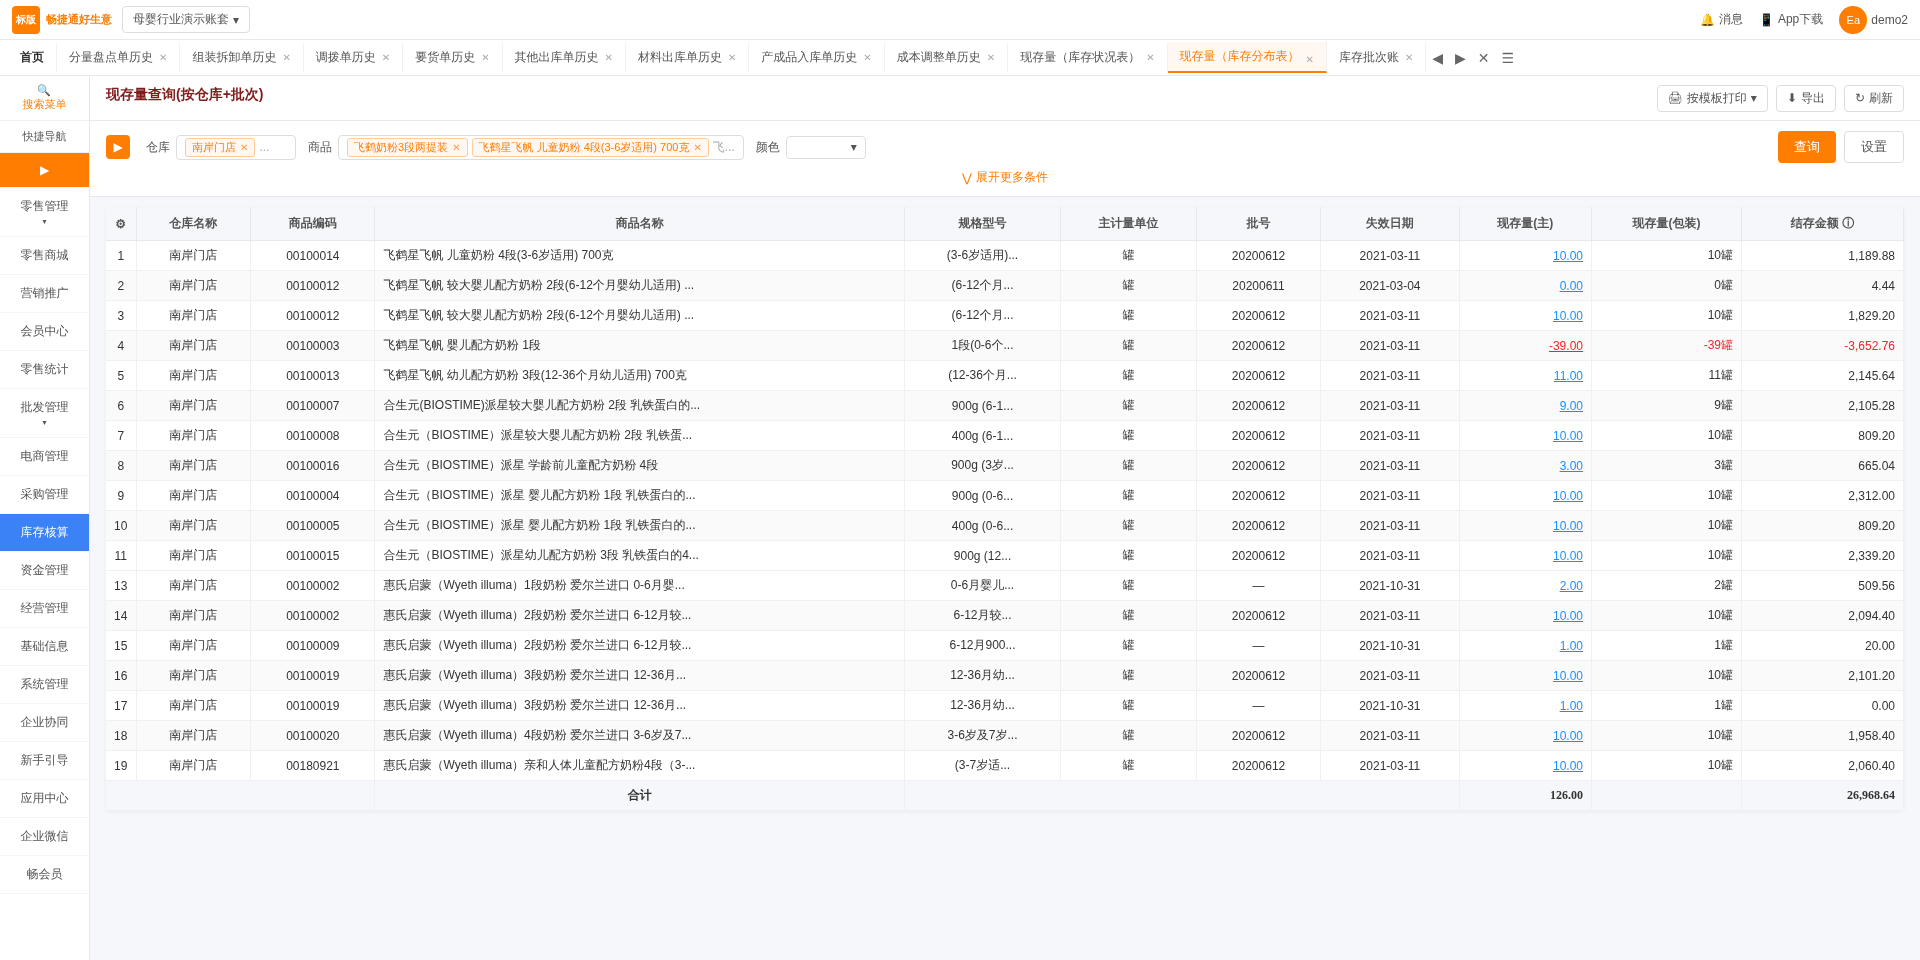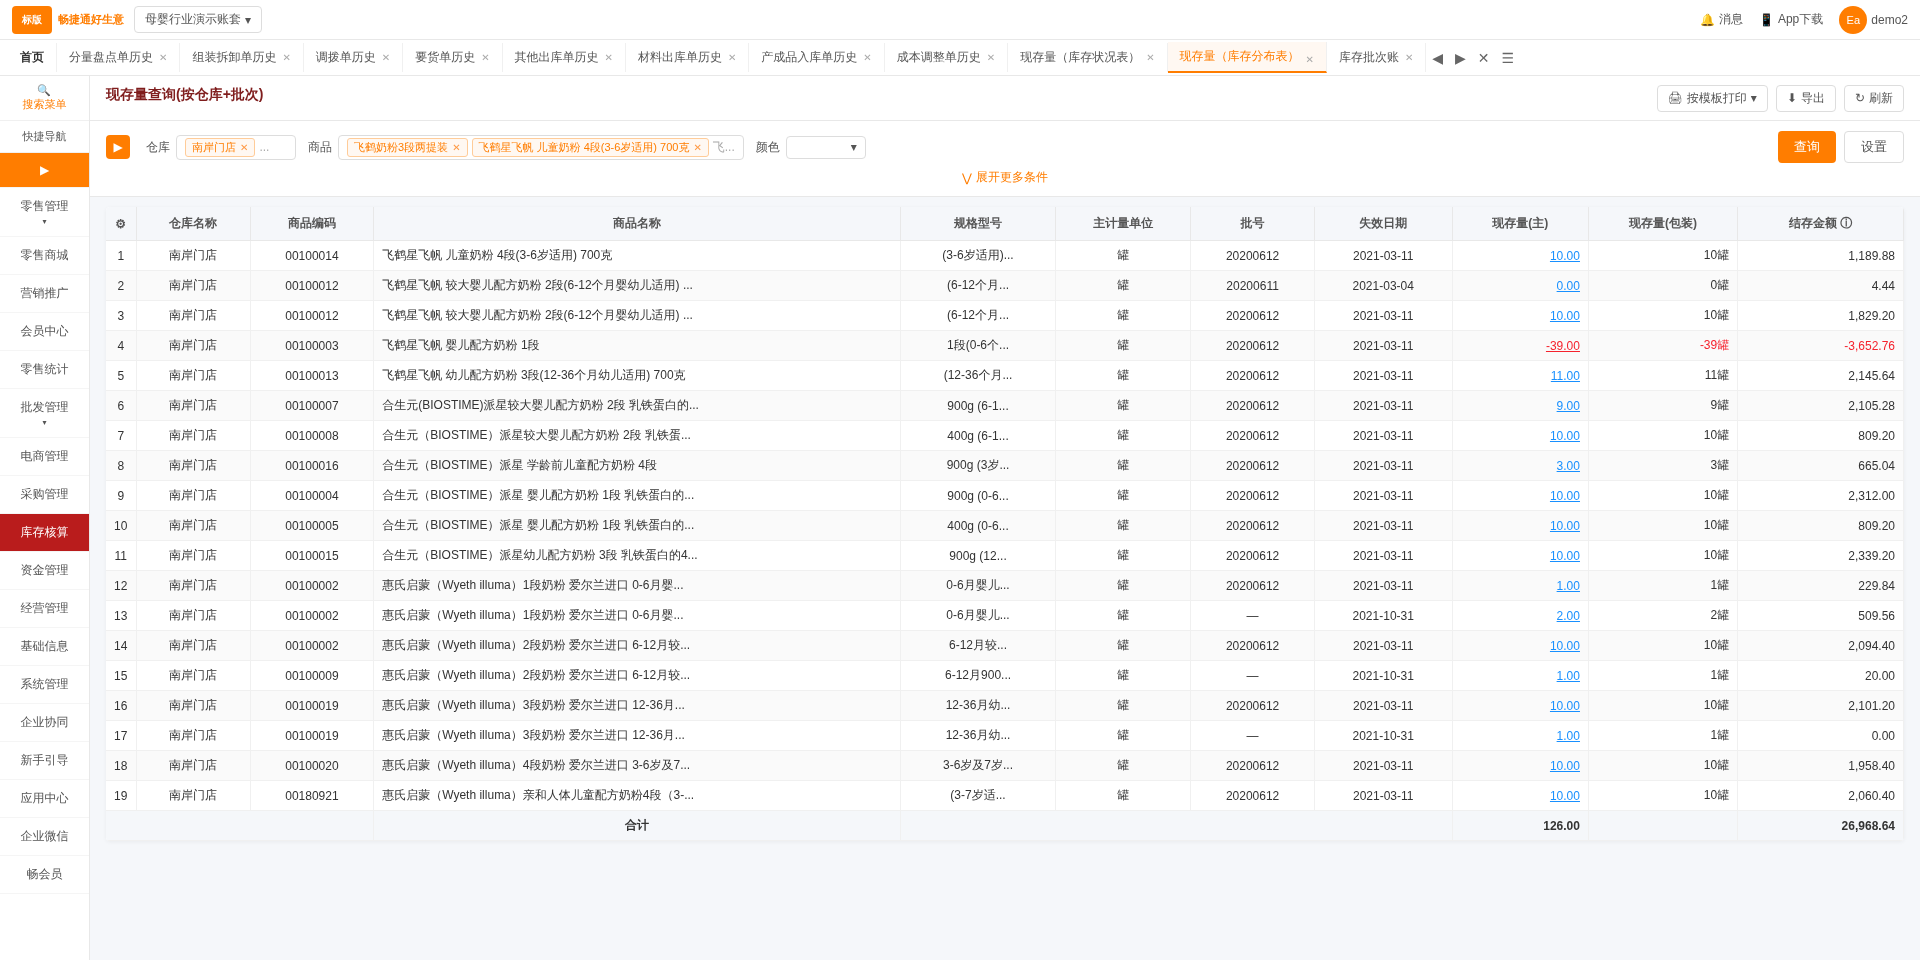--- a/index.html
+++ b/index.html
@@ -1,21 +1,21 @@
 <!DOCTYPE html>
 <html><head>
   <meta charset="utf-8">
   <style>
     * { box-sizing: border-box; margin: 0; padding: 0; }
     body { font-family: 'Microsoft YaHei', Arial, sans-serif; font-size: 12px; background: #f0f2f5; color: #333; overflow: hidden; }
 
     
     .top-bar { display: flex; align-items: center; background: #fff; height: 40px; padding: 0 12px; border-bottom: 1px solid #e8e8e8; }
     .logo-area { display: flex; align-items: center; gap: 6px; min-width: 90px; }
-    .logo-icon { width: 40px; height: 28px; background: #ff7d00; border-radius: 4px; display: flex; align-items: center; justify-content: center; color: #fff; font-size: 10px; font-weight: bold; }
+    .logo-icon { width: 28px; height: 28px; background: #ff7d00; border-radius: 4px; display: flex; align-items: center; justify-content: center; color: #fff; font-size: 10px; font-weight: bold; }
     .logo-text { font-size: 11px; color: #ff7d00; font-weight: bold; line-height: 1.2; }
     .dropdown-selector { display: flex; align-items: center; gap: 4px; padding: 4px 10px; border: 1px solid #ddd; border-radius: 4px; cursor: pointer; font-size: 12px; color: #555; margin-left: 10px; }
     .top-right { margin-left: auto; display: flex; align-items: center; gap: 16px; }
     .top-right-item { display: flex; align-items: center; gap: 4px; font-size: 12px; color: #555; cursor: pointer; }
     .avatar { width: 28px; height: 28px; background: #ff7d00; border-radius: 50%; display: flex; align-items: center; justify-content: center; color: #fff; font-size: 11px; }
 
     
     .tab-bar { display: flex; align-items: center; background: #fff; border-bottom: 1px solid #e8e8e8; padding: 0 8px; height: 36px; overflow: hidden; }
     .tab-item { display: flex; align-items: center; gap: 4px; padding: 6px 12px; font-size: 12px; color: #555; cursor: pointer; white-space: nowrap; border-right: 1px solid #f0f0f0; }
     .tab-item.home { color: #333; font-weight: bold; background: #fff; }
@@ -26,21 +26,21 @@
     
     .main-layout { display: flex; height: calc(100vh - 76px); }
 
     
     .sidebar { width: 90px; background: #fff; border-right: 1px solid #e8e8e8; display: flex; flex-direction: column; }
     .sidebar-search { padding: 8px 6px; border-bottom: 1px solid #f0f0f0; font-size: 11px; color: #ff7d00; text-align: center; cursor: pointer; }
     .sidebar-nav { padding: 4px 0; border-bottom: 1px solid #f0f0f0; }
     .sidebar-nav-item { padding: 4px 6px; font-size: 11px; color: #555; text-align: center; cursor: pointer; }
     .sidebar-menu { flex: 1; overflow-y: auto; }
     .sidebar-menu-item { padding: 10px 6px; font-size: 12px; color: #555; text-align: center; cursor: pointer; border-bottom: 1px solid #f5f5f5; display: flex; flex-direction: column; align-items: center; gap: 2px; }
-    .sidebar-menu-item.active { background: #b91c1c; color: #fff; }
+    .sidebar-menu-item.active { background: #3b82f6; color: #fff; }
     .sidebar-menu-item .arrow { font-size: 8px; }
 
     
     .content-area { flex: 1; overflow: auto; padding: 0; background: #f5f7fa; }
 
     
     .page-header { background: #fff; padding: 10px 16px 0; border-bottom: 1px solid #e8e8e8; }
     .page-title { font-size: 14px; font-weight: bold; color: #7f1d1d; margin-bottom: 8px; }
     .page-title-actions { float: right; display: flex; gap: 8px; margin-top: -2px; }
     .btn-action { display: flex; align-items: center; gap: 4px; padding: 4px 10px; border: 1px solid #ddd; border-radius: 4px; cursor: pointer; font-size: 12px; color: #555; background: #fff; }
@@ -60,21 +60,21 @@
     .filter-dropdown { display: flex; align-items: center; gap: 4px; border: 1px solid #ddd; border-radius: 4px; padding: 2px 8px; cursor: pointer; font-size: 12px; color: #555; background: #fff; min-width: 80px; }
 
     
     .table-container { padding: 10px 16px; }
     .data-table { width: 100%; border-collapse: collapse; background: #fff; border-radius: 4px; overflow: hidden; box-shadow: 0 1px 4px rgba(0,0,0,0.05); }
     .data-table th { background: #f5f7fa; padding: 8px 8px; font-size: 12px; color: #555; font-weight: bold; border-bottom: 1px solid #e8e8e8; border-right: 1px solid #e8e8e8; text-align: center; white-space: nowrap; }
     .data-table td { padding: 6px 8px; font-size: 12px; color: #333; border-bottom: 1px solid #f0f0f0; border-right: 1px solid #f0f0f0; text-align: center; white-space: nowrap; }
     .data-table .td-left { text-align: left; }
     .data-table .td-right { text-align: right; padding-left: 32px; }
     .data-table .td-link { color: #1890ff; text-decoration: underline; cursor: pointer; }
-    .data-table .footer-row td { background: #f5f7fa; font-weight: bold; }
+    .data-table .footer-row td { background: #f5f7fa; font-weight: bold; font-family: Liberation Serif, serif; }
 
     
     ::-webkit-scrollbar { width: 6px; height: 6px; }
     ::-webkit-scrollbar-track { background: #f0f0f0; }
     ::-webkit-scrollbar-thumb { background: #ccc; border-radius: 3px; }
   </style>
 </head>
 <body>
 
 <div class="top-bar">
@@ -465,33 +465,20 @@
       <td>00100015</td>
       <td class="td-left" style="max-width:300px; overflow:hidden; text-overflow:ellipsis;">合生元（BIOSTIME）派星幼儿配方奶粉 3段 乳铁蛋白的4...</td>
       <td>900g (12...</td>
       <td>罐</td>
       <td>20200612</td>
       <td>2021-03-11</td>
       <td class="td-link td-right" style="">10.00</td>
       <td class="td-right" style="">10罐</td>
       <td class="td-right" style="">2,339.20</td>
     </tr>
-            <tr style="background: rgb(250, 250, 250);">
-      <td style="text-align:center;">12</td>
-      <td>南岸门店</td>
-      <td>00100002</td>
-      <td class="td-left" style="max-width:300px; overflow:hidden; text-overflow:ellipsis;">惠氏启蒙（Wyeth illuma）1段奶粉 爱尔兰进口 0-6月婴...</td>
-      <td>0-6月婴儿...</td>
-      <td>罐</td>
-      <td>20200612</td>
-      <td>2021-03-11</td>
-      <td class="td-link td-right" style="">1.00</td>
-      <td class="td-right" style="">1罐</td>
-      <td class="td-right" style="">229.84</td>
-    </tr>
             <tr style="background: rgb(255, 255, 255);">
       <td style="text-align:center;">13</td>
       <td>南岸门店</td>
       <td>00100002</td>
       <td class="td-left" style="max-width:300px; overflow:hidden; text-overflow:ellipsis;">惠氏启蒙（Wyeth illuma）1段奶粉 爱尔兰进口 0-6月婴...</td>
       <td>0-6月婴儿...</td>
       <td>罐</td>
       <td>—</td>
       <td>2021-10-31</td>
       <td class="td-link td-right" style="">2.00</td>

